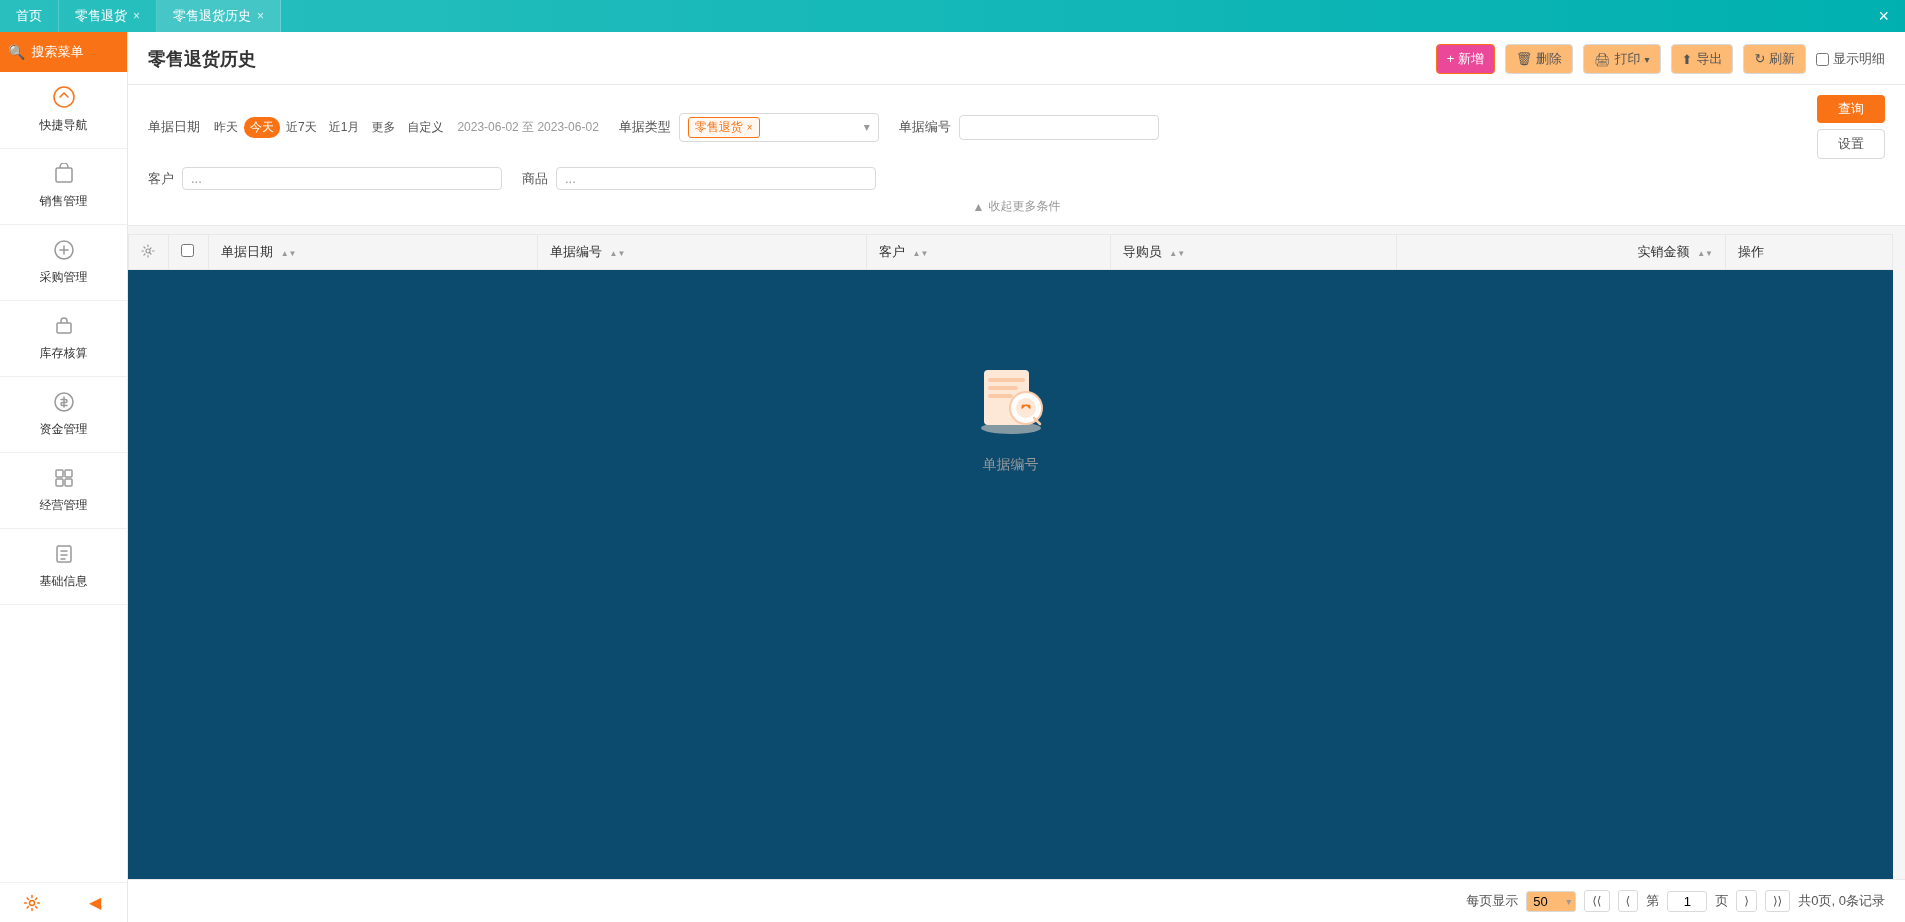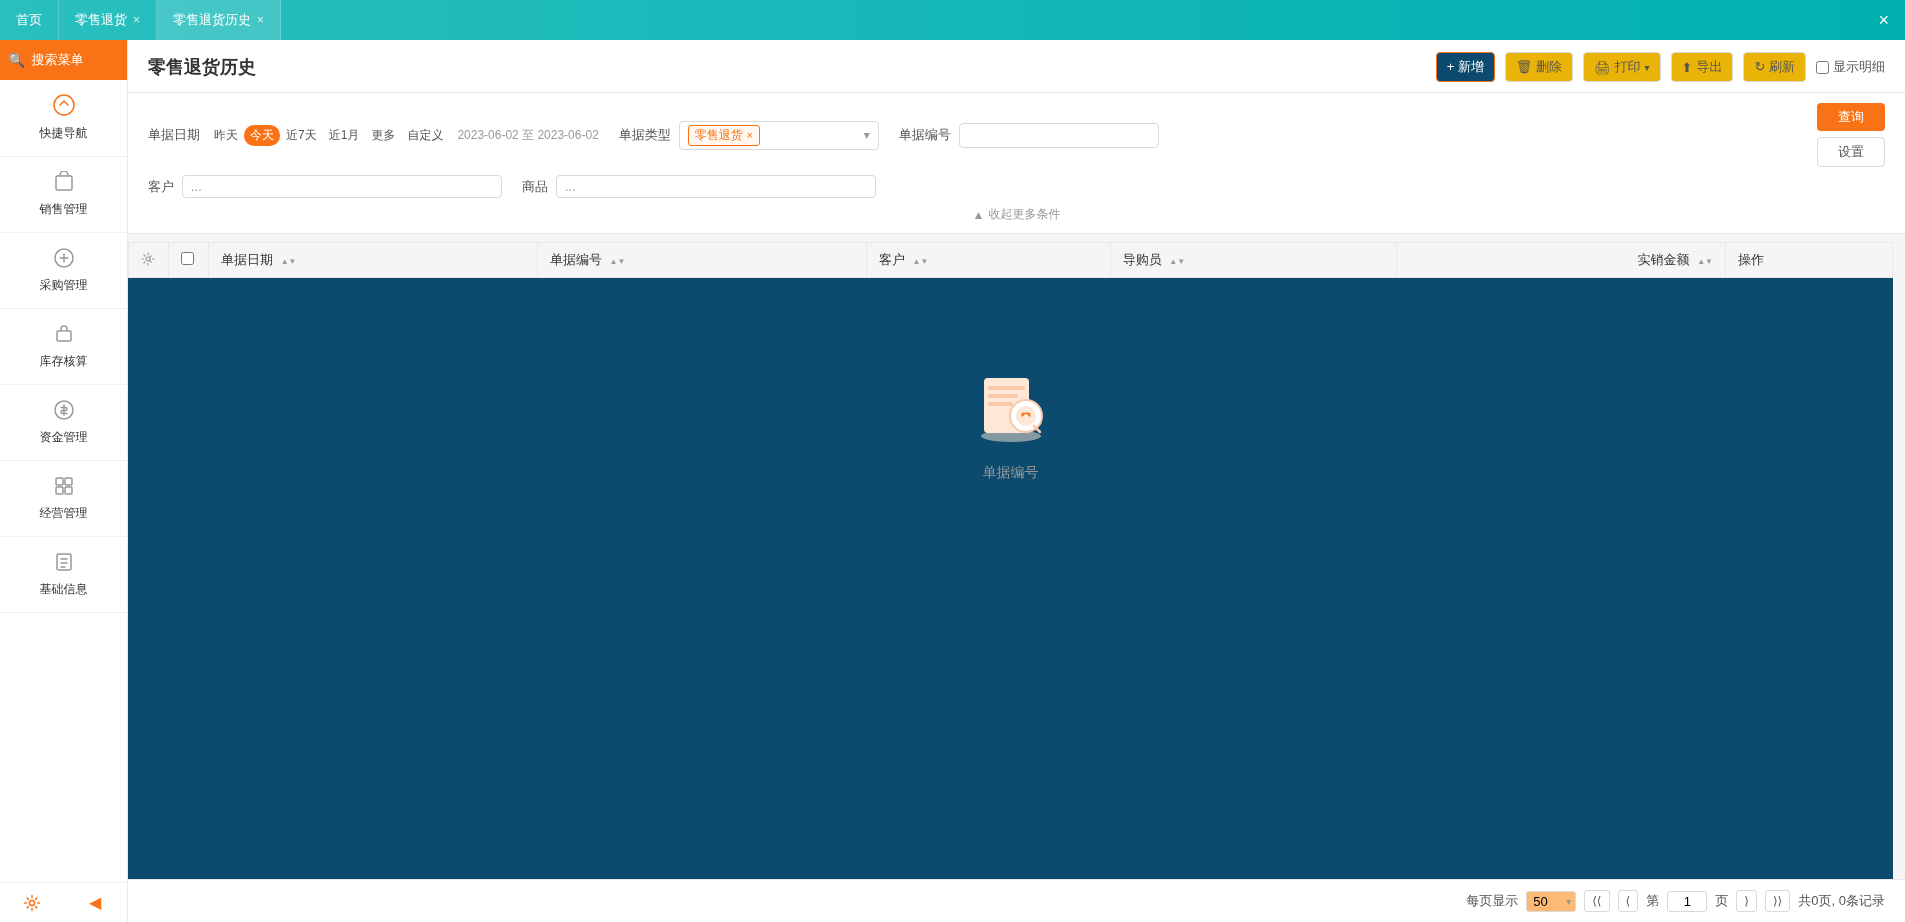--- a/index.html
+++ b/index.html
@@ -1,20 +1,20 @@
 <!DOCTYPE html>
 <html><head>
   <meta charset="utf-8">
   <style>
     * { box-sizing: border-box; margin: 0; padding: 0; font-family: 'Microsoft YaHei', Arial, sans-serif; }
     body { width: 1905px; height: 922px; overflow: hidden; background: #f5f5f5; display: flex; flex-direction: column; }
 
     
     .top-bar {
-      height: 40px;
+      height: 32px;
       background: linear-gradient(90deg, #2abfbf 0%, #00b0b0 100%);
       display: flex;
       align-items: center;
       padding: 0 0;
       flex-shrink: 0;
     }
     .top-bar-tabs {
       display: flex;
       align-items: stretch;
       height: 100%;
@@ -132,27 +132,27 @@
       align-items: center;
       gap: 10px;
     }
     .toolbar-btn {
       display: flex;
       align-items: center;
       gap: 4px;
       padding: 5px 10px;
       border: 1px solid #d9d9d9;
       border-radius: 4px;
-      background: #eab308;
+      background: #fdba74;
       font-size: 13px;
       color: #555;
       cursor: pointer;
     }
     .toolbar-btn.primary {
-      background: #0c4a6e;
+      background: #ec4899;
       color: #fff;
       border-color: #f97316;
     }
     .display-detail {
       display: flex;
       align-items: center;
       gap: 4px;
       font-size: 13px;
       color: #555;
     }

